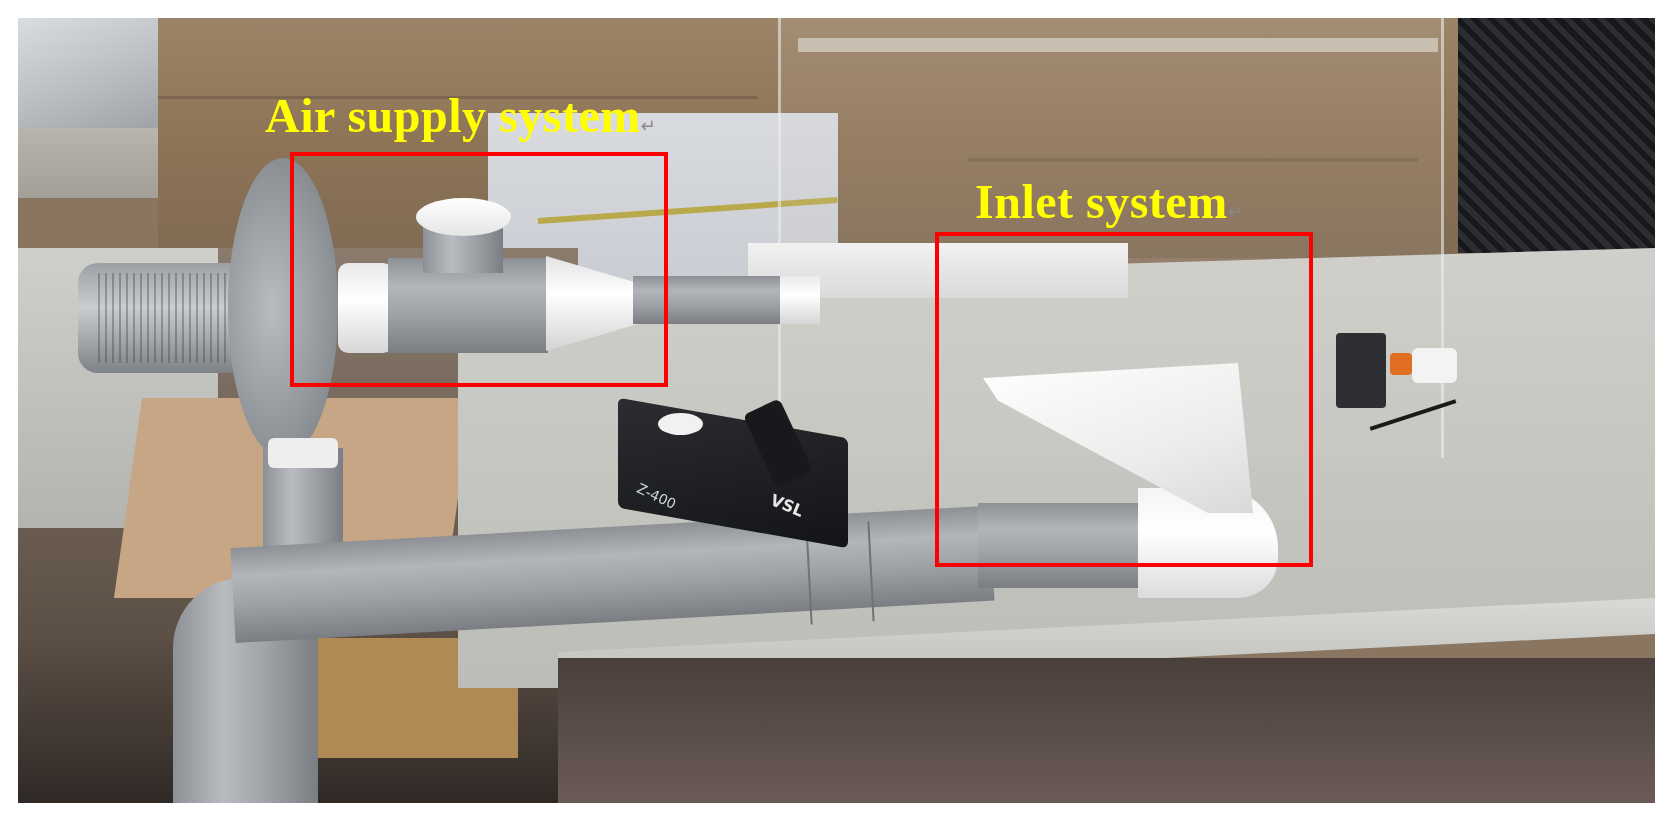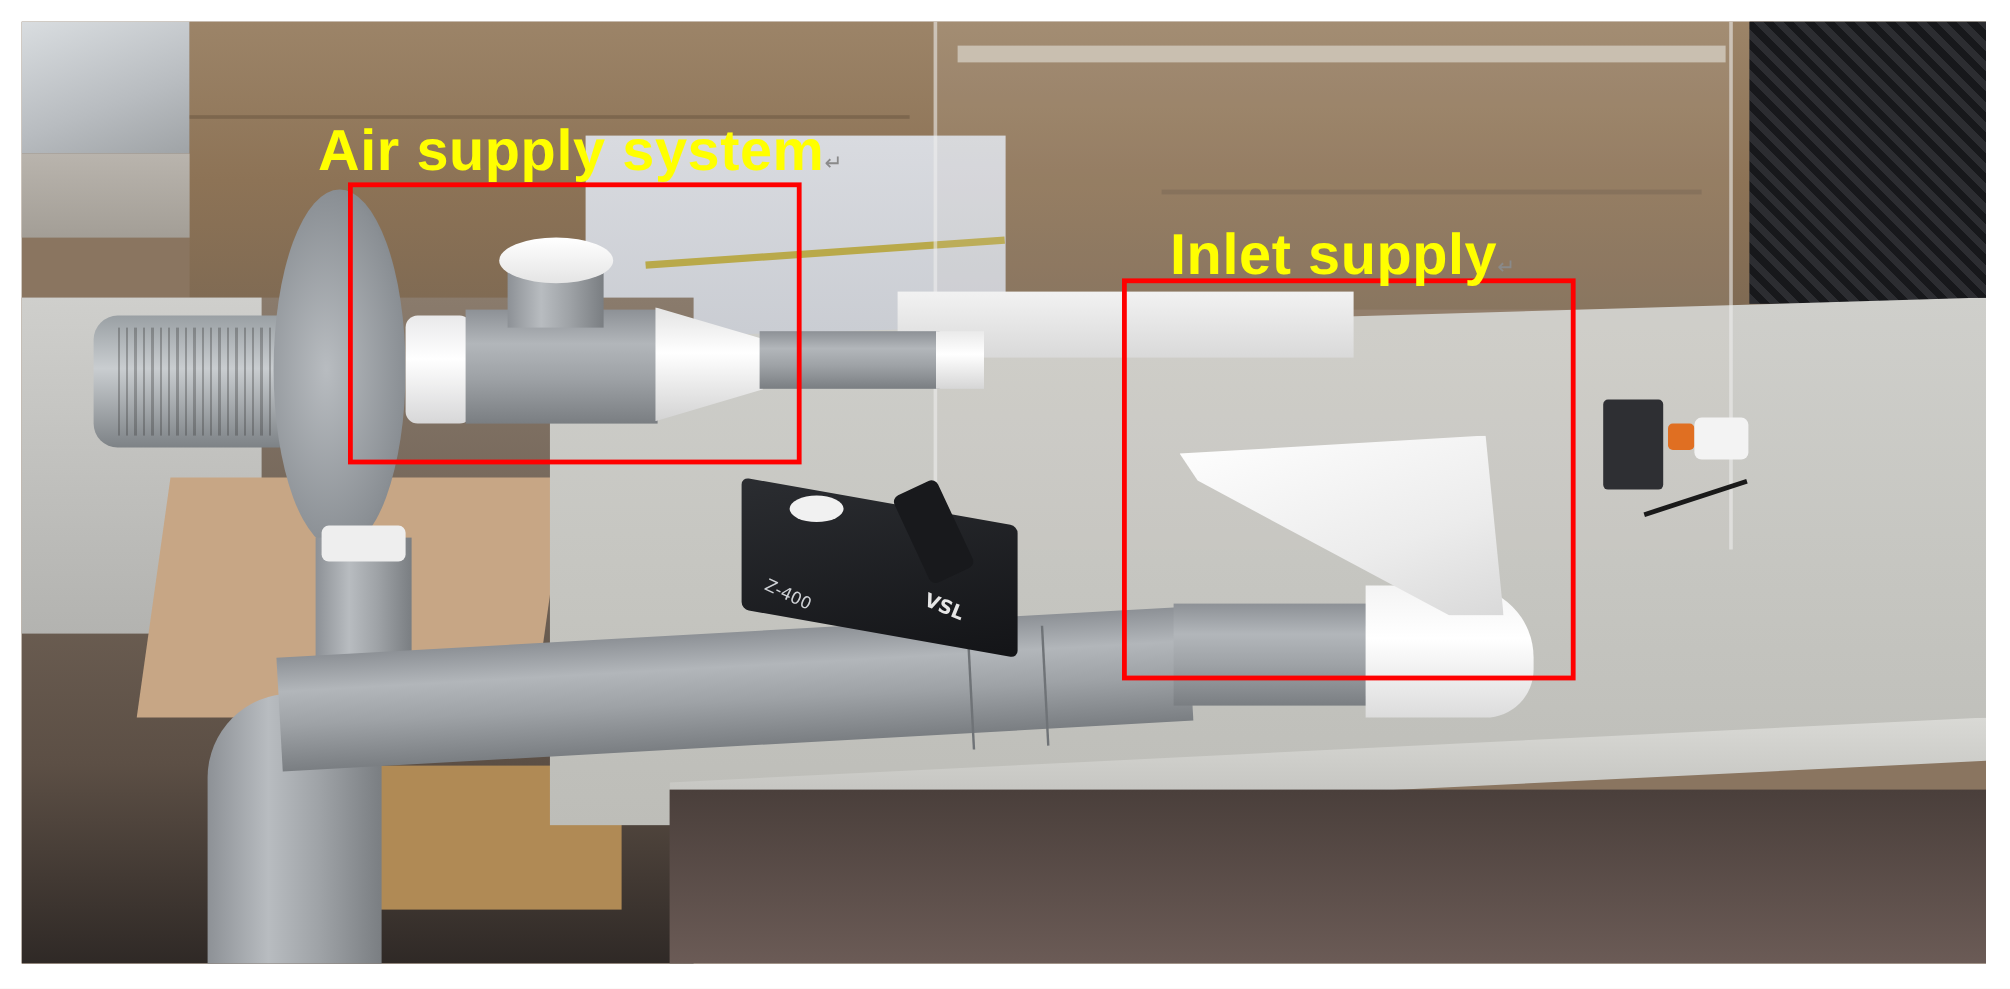--- a/index.html
+++ b/index.html
@@ -63,21 +63,21 @@
   .smoke-label2 { left: 752px; top: 478px; color: #e6e6e6; font-family: "DejaVu Sans", sans-serif; font-size: 16px; font-weight: bold; transform: rotate(22deg); }
 
   
   .sensor { left: 1318px; top: 315px; width: 50px; height: 75px; background: #2e2f33; border-radius: 4px; }
   .sensor-orange { left: 1372px; top: 335px; width: 22px; height: 22px; background: #e06f22; border-radius: 4px; }
   .sensor-white { left: 1394px; top: 330px; width: 45px; height: 35px; background: #f3f3f3; border-radius: 6px; }
   .cable { left: 1350px; top: 395px; width: 90px; height: 4px; background: #1a1a1a; transform: rotate(-18deg); }
 
   
   .red-box { position: absolute; border: 4px solid #ff0000; box-sizing: border-box; }
-  .label { position: absolute; color: #ffff00; font-family: Liberation Sans, sans-serif; font-weight: bold; font-size: 48px; line-height: 1; white-space: nowrap; letter-spacing: 0.5px; margin-top: 11px; }
+  .label { position: absolute; color: #ffff00; font-family: Liberation Serif, serif; font-weight: bold; font-size: 48px; line-height: 1; white-space: nowrap; letter-spacing: 0.5px; }
   .label .mark { font-size: 18px; color: #8a8a8a; font-weight: normal; vertical-align: baseline; }
 </style>
 </head>
 <body>
 
 <div class="photo">
 
   <div class="abs window"></div>
   <div class="abs window-ledge"></div>
   <div class="abs boxes-back"></div>
@@ -131,14 +131,14 @@
   <div class="abs cable"></div>
 </div>
 
 <div class="red-box" style="left:290px; top:152px; width:378px; height:235px;"></div>
 <div class="label" style="left:265px; top:92px;">
   <span>Air supply system</span><span class="mark">↵</span>
 </div>
 
 <div class="red-box" style="left:935px; top:232px; width:378px; height:335px;"></div>
 <div class="label" style="left:975px; top:178px;">
-  <span>Inlet supply</span><span class="mark">↵</span>
+  <span>Inlet system</span><span class="mark">↵</span>
 </div>
 
 </body></html>

